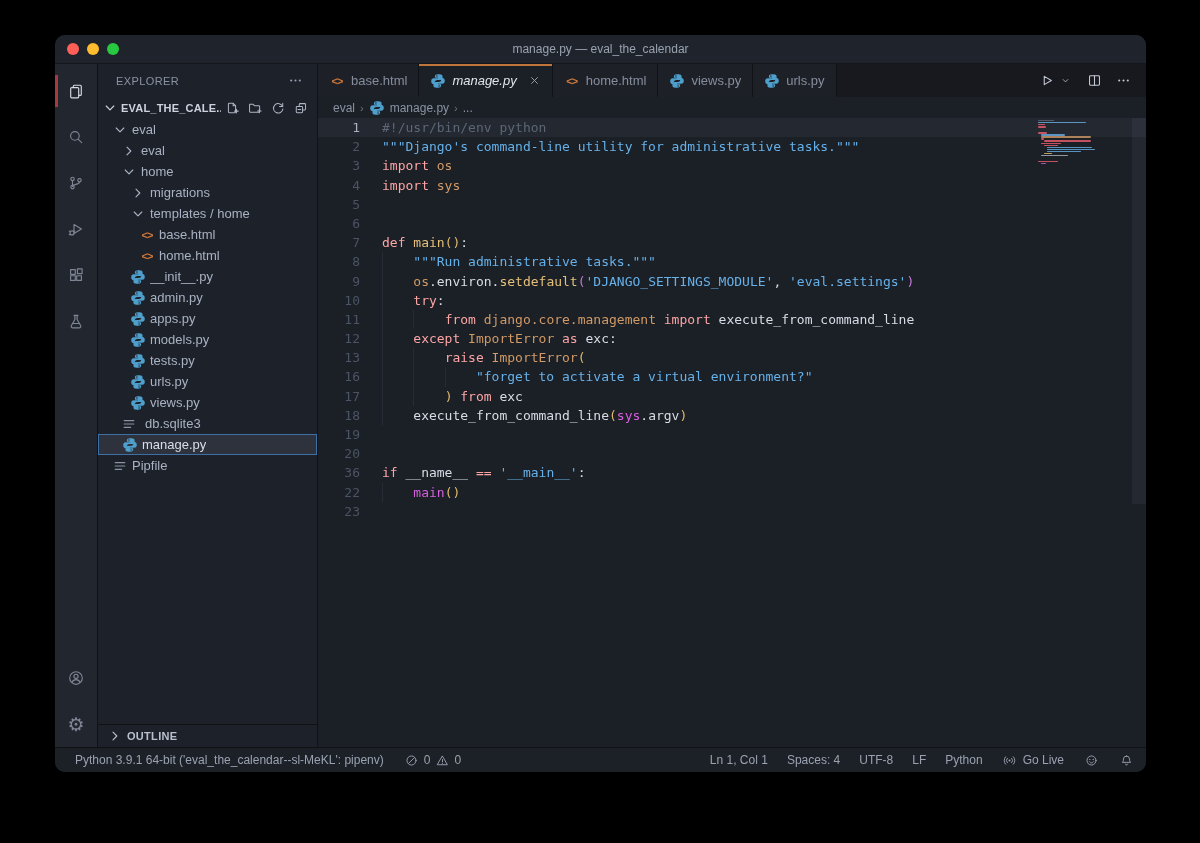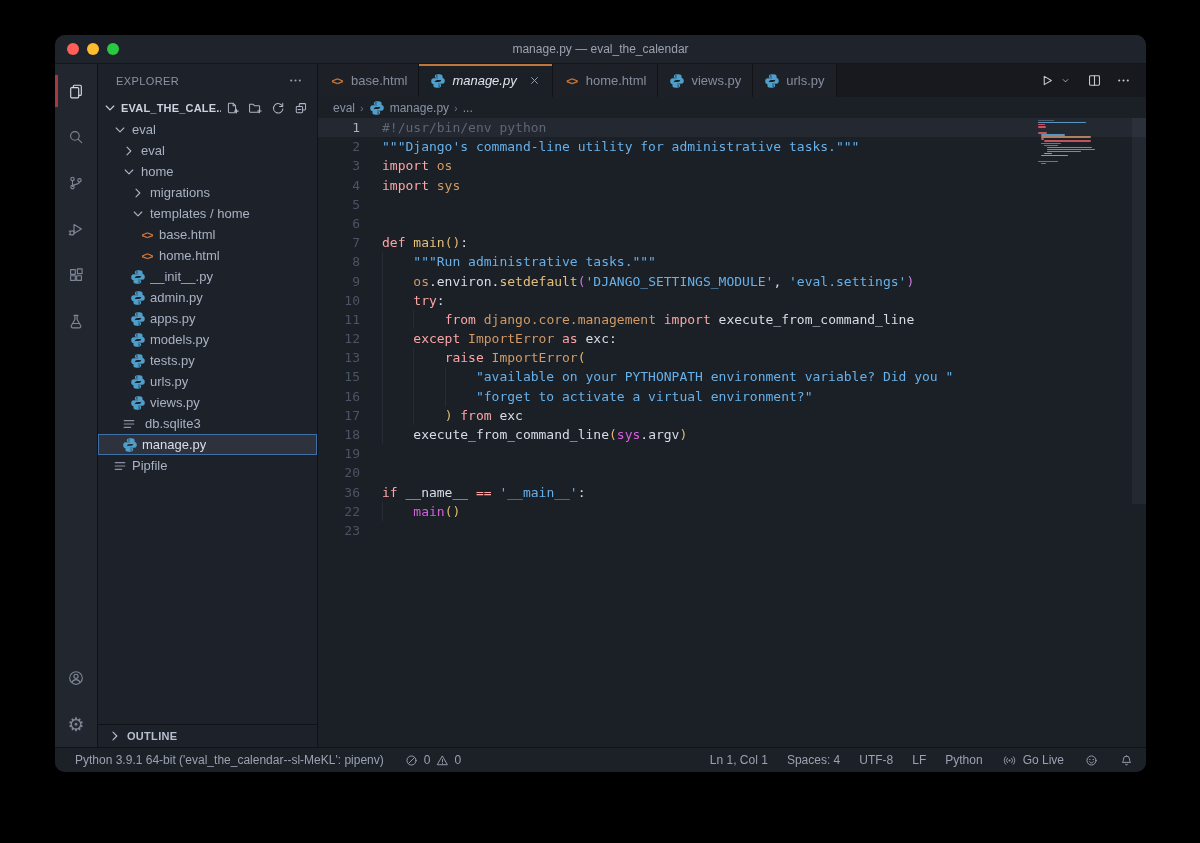--- a/index.html
+++ b/index.html
@@ -459,21 +459,20 @@
           <div class="code-line"><span class="ln">4</span><span class="ltxt"><span class="tk-k">import</span><span class="tk-w"> </span><span class="tk-o">sys</span></span></div>
           <div class="code-line"><span class="ln">5</span><span class="ltxt"></span></div>
           <div class="code-line"><span class="ln">6</span><span class="ltxt"></span></div>
           <div class="code-line"><span class="ln">7</span><span class="ltxt"><span class="tk-k">def</span><span class="tk-w"> </span><span class="tk-y">main</span><span class="tk-g">()</span><span class="tk-w">:</span></span></div>
           <div class="code-line"><span class="ln">8</span><i class="guide" style="left: 64px;"></i><span class="ltxt"><span class="tk-w">    </span><span class="tk-s">"""Run administrative tasks."""</span></span></div>
           <div class="code-line"><span class="ln">9</span><i class="guide" style="left: 64px;"></i><span class="ltxt"><span class="tk-w">    </span><span class="tk-o">os</span><span class="tk-w">.</span><span class="tk-w">environ</span><span class="tk-w">.</span><span class="tk-y">setdefault</span><span class="tk-pm">(</span><span class="tk-s">'DJANGO_SETTINGS_MODULE'</span><span class="tk-w">, </span><span class="tk-s">'eval.settings'</span><span class="tk-pm">)</span></span></div>
           <div class="code-line"><span class="ln">10</span><i class="guide" style="left: 64px;"></i><span class="ltxt"><span class="tk-w">    </span><span class="tk-k">try</span><span class="tk-w">:</span></span></div>
           <div class="code-line"><span class="ln">11</span><i class="guide" style="left: 64px;"></i><i class="guide" style="left: 95.32px;"></i><span class="ltxt"><span class="tk-w">        </span><span class="tk-k">from</span><span class="tk-w"> </span><span class="tk-o">django.core.management</span><span class="tk-w"> </span><span class="tk-k">import</span><span class="tk-w"> </span><span class="tk-w">execute_from_command_line</span></span></div>
           <div class="code-line"><span class="ln">12</span><i class="guide" style="left: 64px;"></i><span class="ltxt"><span class="tk-w">    </span><span class="tk-k">except</span><span class="tk-w"> </span><span class="tk-o">ImportError</span><span class="tk-w"> </span><span class="tk-k">as</span><span class="tk-w"> </span><span class="tk-w">exc</span><span class="tk-w">:</span></span></div>
           <div class="code-line"><span class="ln">13</span><i class="guide" style="left: 64px;"></i><i class="guide" style="left: 95.32px;"></i><span class="ltxt"><span class="tk-w">        </span><span class="tk-k">raise</span><span class="tk-w"> </span><span class="tk-o">ImportError</span><span class="tk-g">(</span></span></div>
-          <div class="code-line"><span class="ln">15</span><i class="guide" style="left: 64px;"></i><i class="guide" style="left: 95.32px;"></i><i class="guide" style="left: 126.64px;"></i><span class="ltxt"><span class="tk-w">            </span><span class="tk-s">"available on your PYTHONPATH environment variable? Did you "</span></span></div>
           <div class="code-line"><span class="ln">16</span><i class="guide" style="left: 64px;"></i><i class="guide" style="left: 95.32px;"></i><i class="guide" style="left: 126.64px;"></i><span class="ltxt"><span class="tk-w">            </span><span class="tk-s">"forget to activate a virtual environment?"</span></span></div>
           <div class="code-line"><span class="ln">17</span><i class="guide" style="left: 64px;"></i><i class="guide" style="left: 95.32px;"></i><span class="ltxt"><span class="tk-w">        </span><span class="tk-g">)</span><span class="tk-w"> </span><span class="tk-k">from</span><span class="tk-w"> </span><span class="tk-w">exc</span></span></div>
           <div class="code-line"><span class="ln">18</span><i class="guide" style="left: 64px;"></i><span class="ltxt"><span class="tk-w">    </span><span class="tk-w">execute_from_command_line</span><span class="tk-g">(</span><span class="tk-m">sys</span><span class="tk-w">.</span><span class="tk-w">argv</span><span class="tk-g">)</span></span></div>
           <div class="code-line"><span class="ln">19</span><span class="ltxt"></span></div>
           <div class="code-line"><span class="ln">20</span><span class="ltxt"></span></div>
           <div class="code-line"><span class="ln">36</span><span class="ltxt"><span class="tk-k">if</span><span class="tk-w"> </span><span class="tk-w">__name__</span><span class="tk-w"> </span><span class="tk-k">==</span><span class="tk-w"> </span><span class="tk-s">'__main__'</span><span class="tk-w">:</span></span></div>
           <div class="code-line"><span class="ln">22</span><i class="guide" style="left: 64px;"></i><span class="ltxt"><span class="tk-w">    </span><span class="tk-m">main</span><span class="tk-g">()</span></span></div>
           <div class="code-line"><span class="ln">23</span><span class="ltxt"></span></div>
           <div class="minimap" id="minimap">
             <div class="mm-row">

